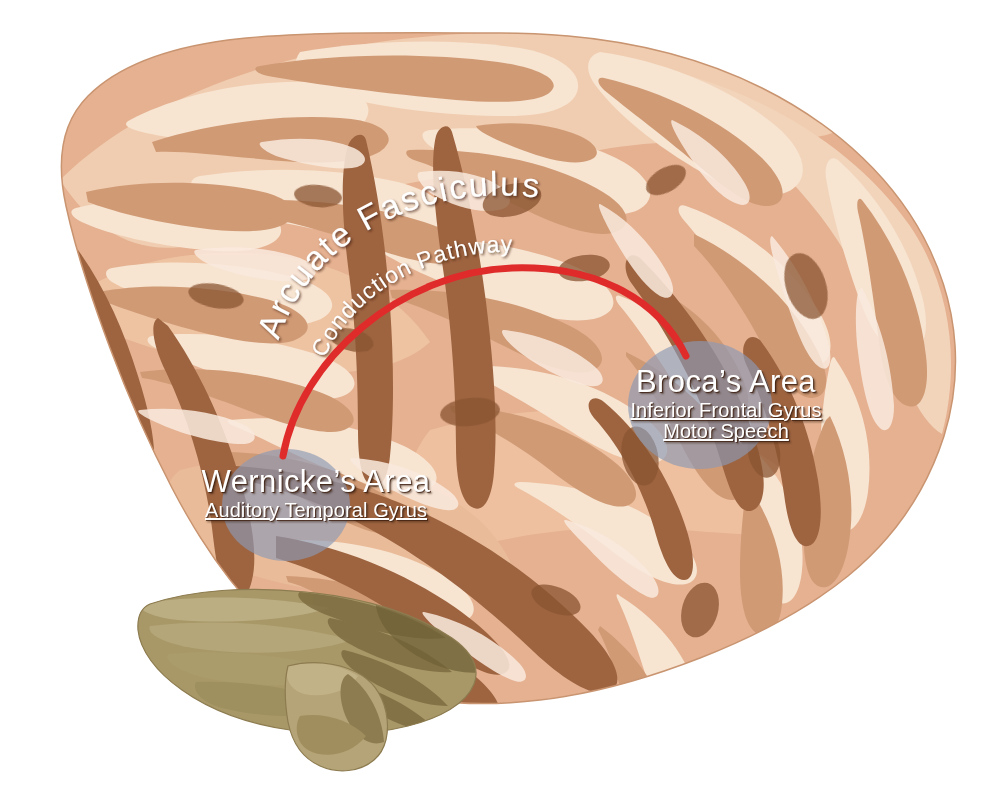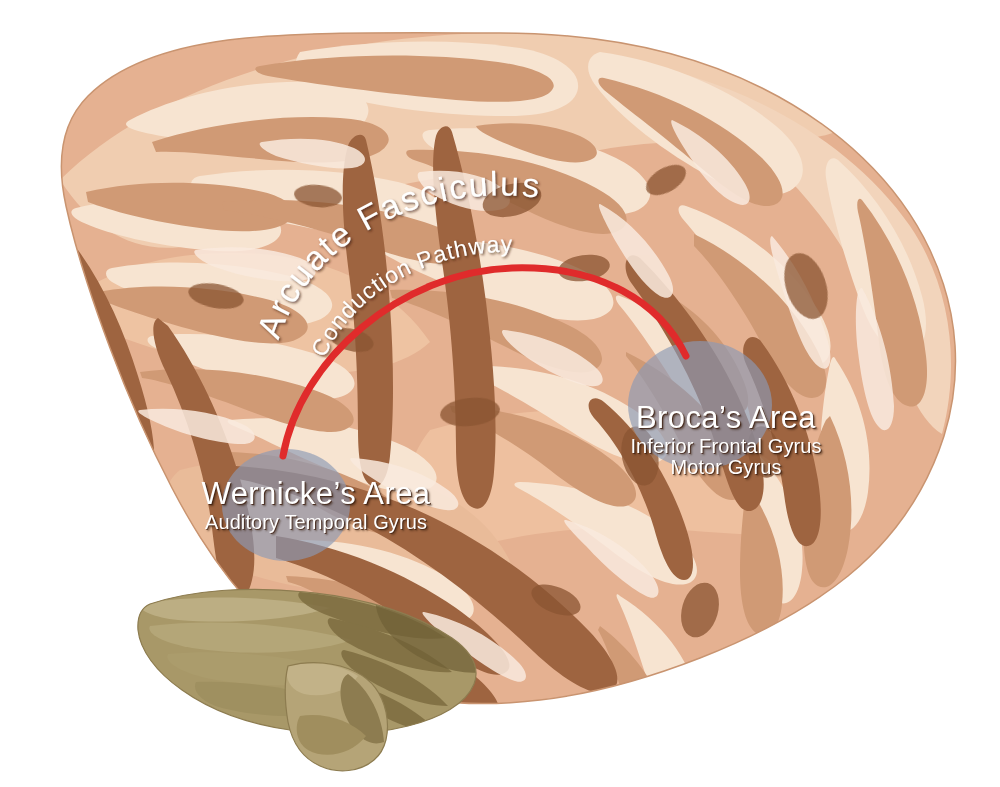--- a/index.html
+++ b/index.html
@@ -25,38 +25,38 @@
     height: 787px;
   }
   .label-block {
     position: absolute;
     text-align: center;
     color: #ffffff;
     text-shadow: 1px 1px 0 rgba(60,30,15,.75), 2px 2px 2px rgba(50,25,10,.55);
     pointer-events: auto;
     white-space: nowrap;
     line-height: 1.0;
-    margin-top: 36px;
   }
   .label-title {
     font-size: 31px;
     font-weight: 400;
     letter-spacing: .4px;
     display: block;
     margin-bottom: 3px;
   }
   .label-sub {
     font-size: 20px;
     font-weight: 400;
     letter-spacing: .1px;
     display: block;
     margin-top: 1px;
+    text-decoration: underline;
   }
   #broca-label { left: 600px; top: 366px; width: 252px; }
-  #wernicke-label { left: 160px; top: 442px; width: 312px; }
+  #wernicke-label { left: 160px; top: 466px; width: 312px; }
 
   .arc-text {
     fill: #ffffff;
     font-family: "Liberation Sans", sans-serif;
   }
   .arc-text-main { font-size: 34px; letter-spacing: 2px; }
   .arc-text-sub  { font-size: 23px; letter-spacing: 1px; }
 </style>
 </head>
 <body>
@@ -372,21 +372,21 @@
       <textPath href="#arc-text-main-path" startOffset="6%">Arcuate Fasciculus</textPath>
     </text>
     <text class="arc-text arc-text-sub" filter="url(#softshadow)">
       <textPath href="#arc-text-sub-path" startOffset="6%">Conduction Pathway</textPath>
     </text>
   </svg>
 
   <div class="label-block" id="broca-label">
     <span class="label-title">Broca’s Area</span>
     <span class="label-sub">Inferior Frontal Gyrus</span>
-    <span class="label-sub">Motor Gyrus</span>
+    <span class="label-sub">Motor Speech</span>
   </div>
 
   <div class="label-block" id="wernicke-label">
     <span class="label-title">Wernicke’s Area</span>
     <span class="label-sub">Auditory Temporal Gyrus</span>
   </div>
 
 </div>
 
 </body></html>

